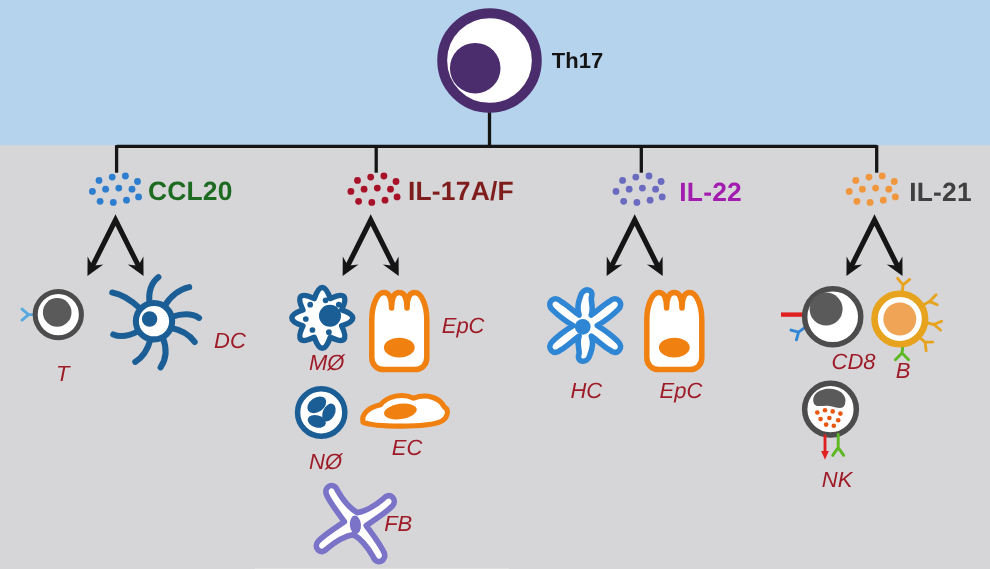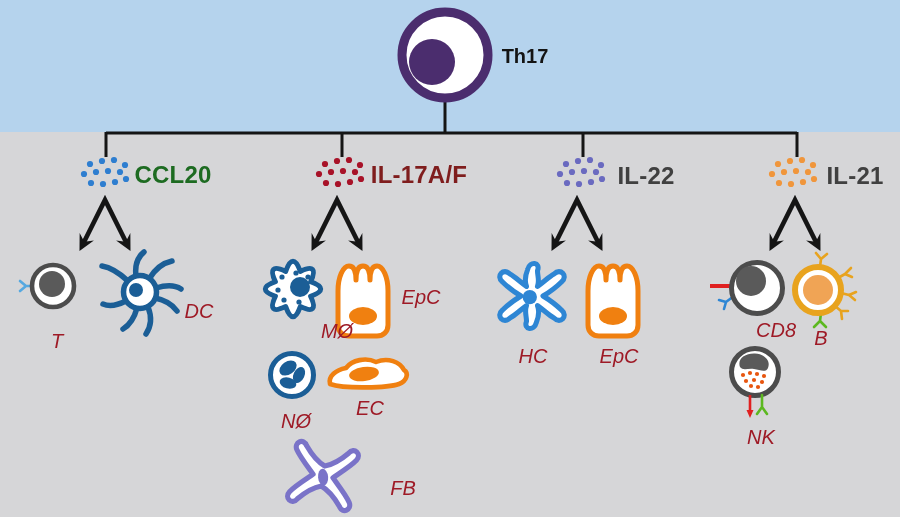--- a/index.html
+++ b/index.html
@@ -190,31 +190,31 @@
       <path d="M-5,23 V38" stroke="#e02020" stroke-width="2.6"></path>
       <path d="M-8.5,38 h7 l-3.5,8 z" fill="#e02020"></path>
       <path d="M7,23 V35 M7,35 L2,42 M7,35 L12,42" stroke="#5cb820" stroke-width="2.6" fill="none" stroke-linecap="round"></path>
     </g>
   </svg>
 
   <span class="lbl th17-lbl" style="left:525px; top:56px;">Th17</span>
 
   <span class="lbl cytokine" style="left: 173px; top: 175px; color: rgb(29, 107, 33);">CCL20</span>
   <span class="lbl cytokine" style="left: 419px; top: 175px; color: #7f1d1d;">IL-17A/F</span>
-  <span class="lbl cytokine" style="left: 646px; top: 176px; color: #404040;">IL-22</span>
+  <span class="lbl cytokine" style="left: 646px; top: 176px; color: #a21caf;">IL-22</span>
   <span class="lbl cytokine" style="left: 855px; top: 176px; color: #404040;">IL-21</span>
 
   <span class="lbl cell-label" style="left:57px; top:341px;">T</span>
-  <span class="lbl cell-label" style="left:199px; top:311px;">DC</span>
-
-  <span class="lbl cell-label" style="left:297px; top:331px;margin-left:40px;">MØ</span>
+  <span class="lbl cell-label" style="left:209px; top:311px;">DC</span>
+
+  <span class="lbl cell-label" style="left:297px; top:331px;">MØ</span>
   <span class="lbl cell-label" style="left:421px; top:297px;">EpC</span>
   <span class="lbl cell-label" style="left:296px; top:421px;">NØ</span>
   <span class="lbl cell-label" style="left:370px; top:408px;">EC</span>
-  <span class="lbl cell-label" style="left:403px; top:477px;margin-top:11px;">FB</span>
+  <span class="lbl cell-label" style="left:362px; top:477px;">FB</span>
 
   <span class="lbl cell-label" style="left:533px; top:356px;">HC</span>
   <span class="lbl cell-label" style="left:619px; top:356px;">EpC</span>
 
   <span class="lbl cell-label" style="left:776px; top:330px;">CD8</span>
   <span class="lbl cell-label" style="left:821px; top:338px;">B</span>
   <span class="lbl cell-label" style="left:761px; top:437px;text-align:right;">NK</span>
 </div>
 
 </body></html>

